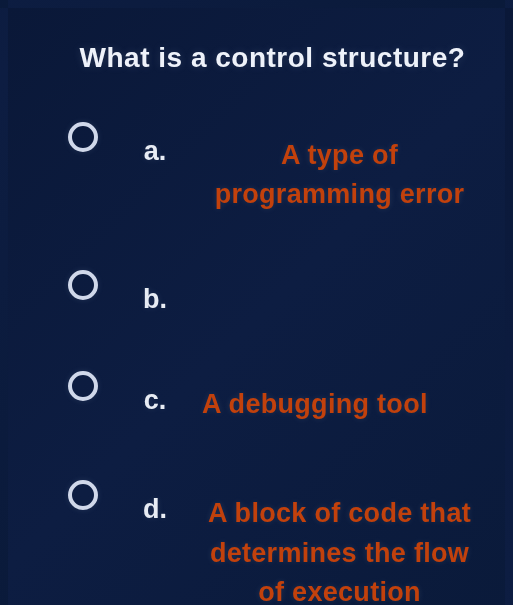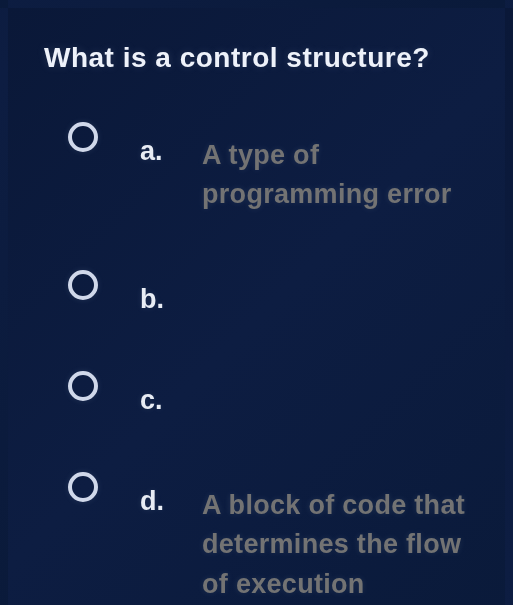--- a/index.html
+++ b/index.html
@@ -1,18 +1,19 @@
 <!DOCTYPE html>
 <html><head>
   <meta charset="utf-8">
   <style>
     * {
       margin: 8px;
       padding: 0;
       box-sizing: border-box;
+      text-align: center;
     }
     body {
       width: 513px;
       height: 605px;
       background: linear-gradient(135deg, #0a1838 0%, #0d1d42 50%, #0a1a3a 100%);
       font-family: Arial, Helvetica, sans-serif;
       color: #e8ecf4;
       padding: 18px 20px 20px 20px;
       overflow: hidden;
     }
@@ -55,21 +56,21 @@
     .letter {
       font-size: 27px;
       font-weight: 900;
       color: #e8ecf4;
       min-width: 30px;
       text-shadow: 0 0 6px rgba(200,210,240,0.12);
     }
     .text {
       font-size: 27px;
       font-weight: 900;
-      color: #737373;
+      color: #c2410c;
       line-height: 1.45;
       letter-spacing: 0.3px;
       text-shadow: 0 0 6px rgba(200,210,240,0.12);
     }
   </style>
 </head>
 <body>
 
 <div class="question">What is a control structure?</div>
 
@@ -87,20 +88,21 @@
     <div class="radio"></div>
     <div class="option-body">
       <div class="letter">b.</div>
     </div>
   </div>
 
   <div class="option">
     <div class="radio"></div>
     <div class="option-body">
       <div class="letter">c.</div>
+      <div class="text">A debugging tool</div>
     </div>
   </div>
 
   <div class="option">
     <div class="radio"></div>
     <div class="option-body">
       <div class="letter">d.</div>
       <div class="text">A block of code that determines the flow of execution</div>
     </div>
   </div>

